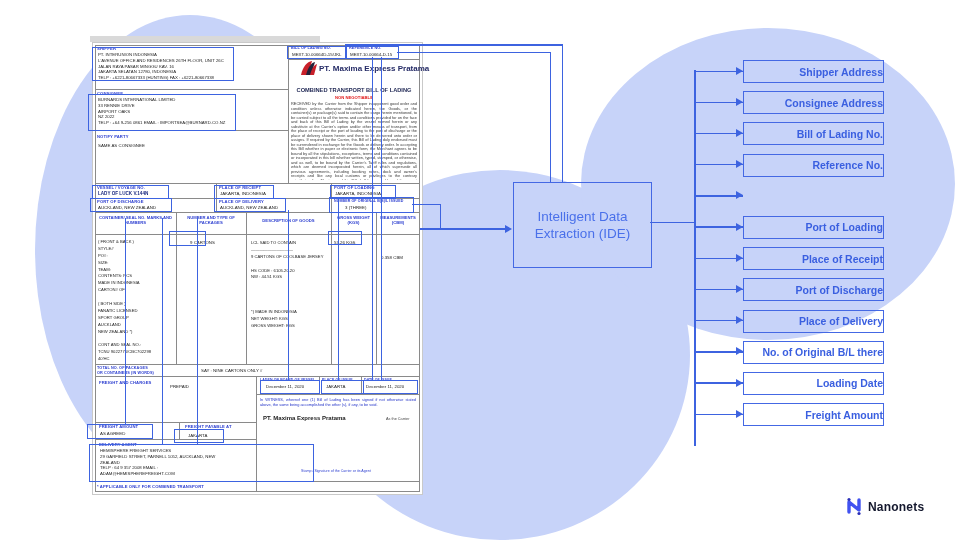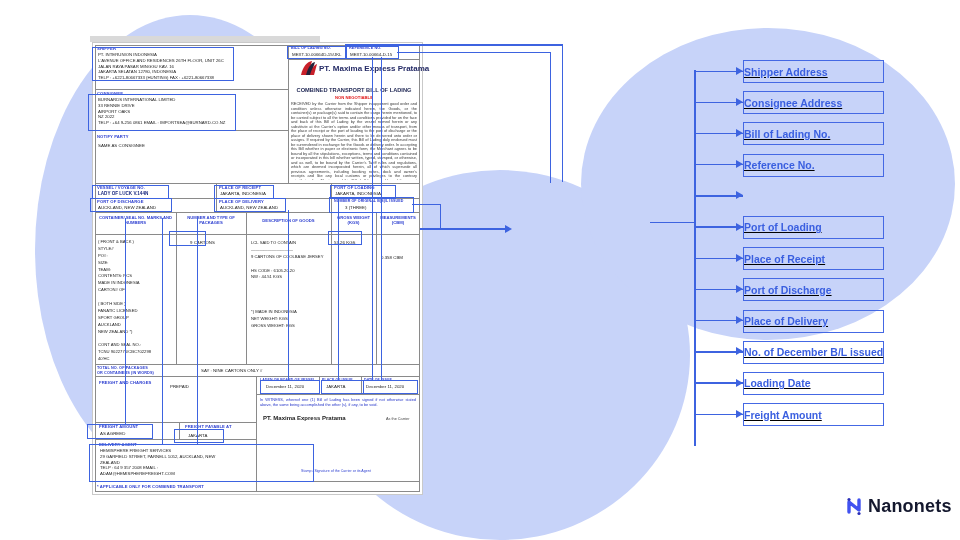--- a/index.html
+++ b/index.html
@@ -23,25 +23,25 @@
   
   #ide{position:absolute;left:513px;top:182px;width:137px;height:84px;border:1.6px solid #4468e4;
        z-index:4;display:flex;flex-direction:column;align-items:center;justify-content:center;
        color:#4a70ea;font-size:13.5px;line-height:17px;text-align:center;}
   #fields{position:absolute;left:695px;top:60px;display:flex;flex-direction:column;gap:10.2px;z-index:4;}
   .frow{position:relative;height:21px;}
   .stub{position:absolute;left:0;top:50%;width:48px;height:1.4px;background:#3d63e0;}
   .fah{position:absolute;left:41px;top:50%;margin-top:-3.8px;width:0;height:0;
        border-top:4px solid transparent;border-bottom:4px solid transparent;border-left:7px solid #3d63e0;}
   .fbox{margin-left:48px;width:139px;height:100%;border:1.6px solid #4468e4;display:flex;
-        align-items:center;justify-content:flex-start;text-decoration:underline;}
+        align-items:center;justify-content:flex-end;}
   .fbox span{color:#3a5fe0;font-weight:bold;font-size:10.5px;white-space:nowrap;}
   
   #nn{position:absolute;left:845px;top:496px;display:flex;align-items:center;gap:4px;z-index:5;}
-  #nn .word{font-size:18px;font-weight:bold;color:#14182e;letter-spacing:.2px;}
+  #nn .word{font-size:12px;font-weight:bold;color:#14182e;letter-spacing:.2px;}
   .red{color:#e01818;}
 </style>
 </head>
 <body>
 
 <div id="stage">
 
   <div class="circle" style="left:35px;top:15px;width:310px;height:470px;"></div>
   <div class="circle" style="left:310px;top:170px;width:380px;height:370px;"></div>
   <div class="circle" style="left:581px;top:28px;width:374px;height:312px;"></div>
@@ -241,20 +241,24 @@
   <div class="ln" style="left:125px;top:218px;width:1.3px;height:206px;"></div>
   <div class="ln" style="left:162px;top:218px;width:1.3px;height:226px;"></div>
   <div class="ln" style="left:197px;top:218px;width:1.3px;height:226px;"></div>
   <div class="ln" style="left:412px;top:203.5px;width:28px;height:1.3px;"></div>
   <div class="ln" style="left:440px;top:203.5px;width:1.3px;height:26px;"></div>
   <div class="ln" style="left:420px;top:228.4px;width:86px;height:1.3px;"></div>
   <div class="arrow-r" style="left:505px;top:224.5px;"></div>
   <div class="ln" style="left:650px;top:221.5px;width:45px;height:1.3px;"></div>
   <div class="ln" style="left:694.3px;top:70px;width:1.4px;height:376px;"></div>
 
+  <div id="ide">
+    <div>Intelligent Data</div>
+    <div>Extraction (IDE)</div>
+  </div>
 
   <div id="fields">
 
       <div class="frow">
         <span class="stub"></span>
         <span class="fah"></span>
         <div class="fbox">
           <span>Shipper Address</span>
         </div>
       </div>
@@ -317,21 +321,21 @@
         <span class="fah"></span>
         <div class="fbox">
           <span>Place of Delivery</span>
         </div>
       </div>
 
       <div class="frow">
         <span class="stub"></span>
         <span class="fah"></span>
         <div class="fbox">
-          <span>No. of December B/L issued</span>
+          <span>No. of Original B/L there</span>
         </div>
       </div>
 
       <div class="frow">
         <span class="stub"></span>
         <span class="fah"></span>
         <div class="fbox">
           <span>Loading Date</span>
         </div>
       </div>

